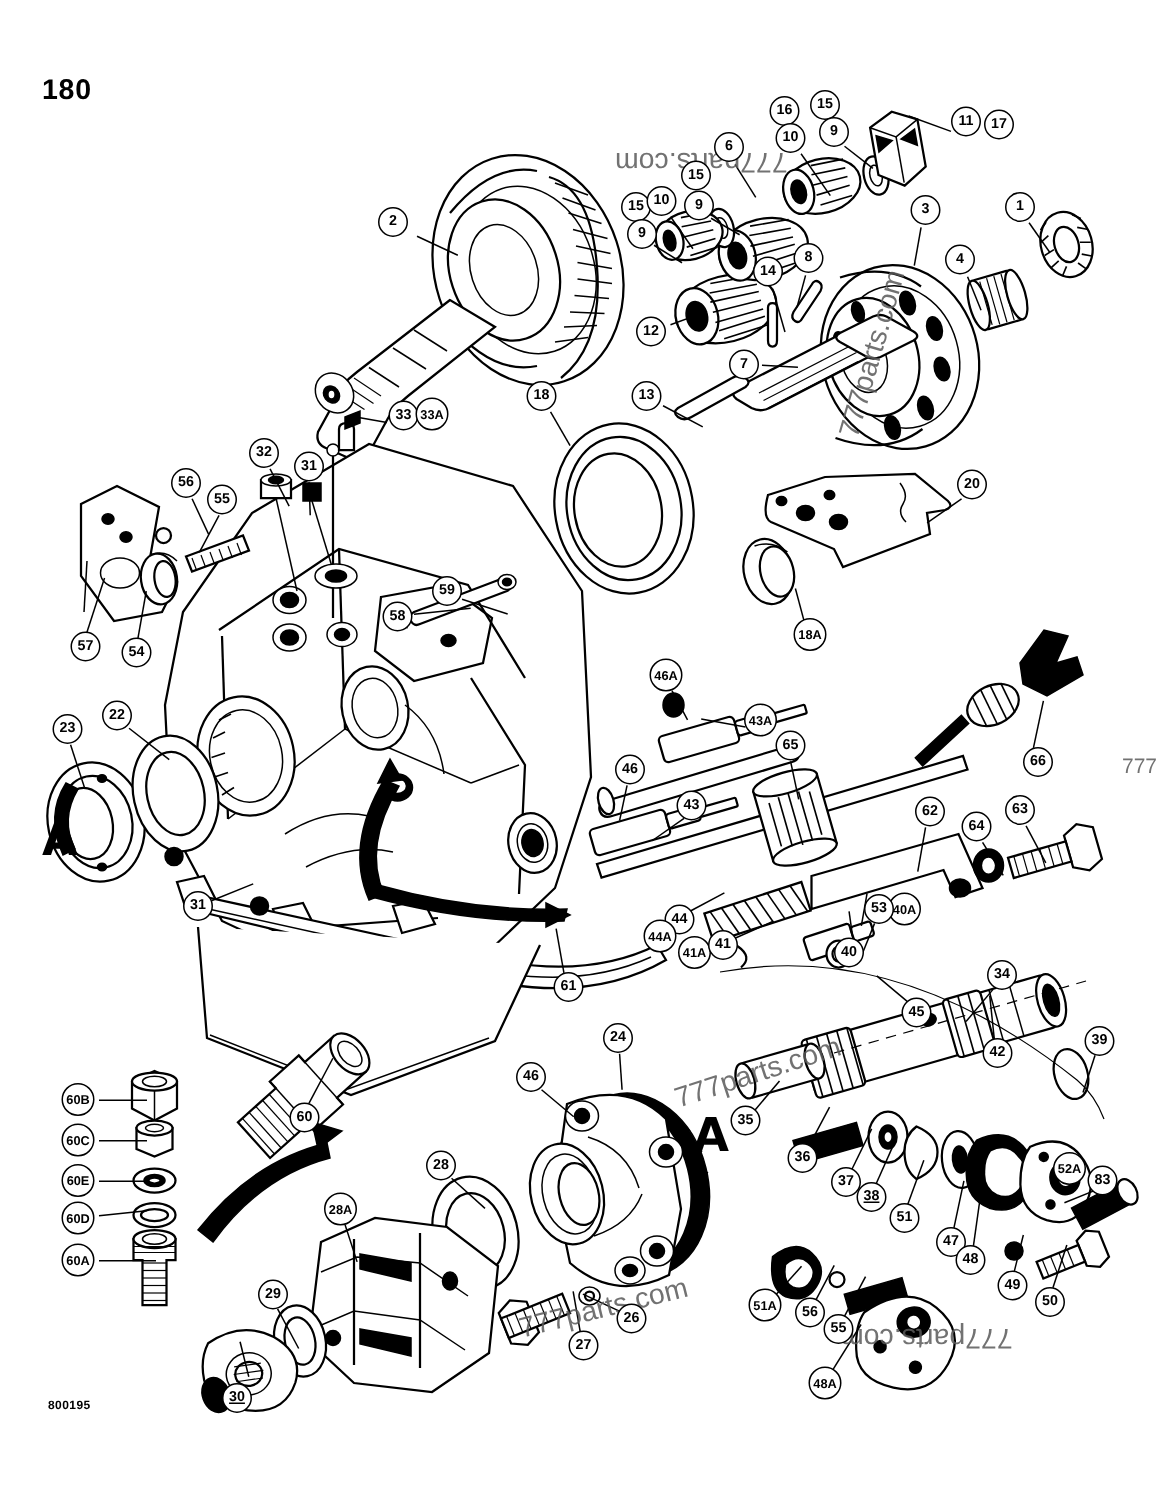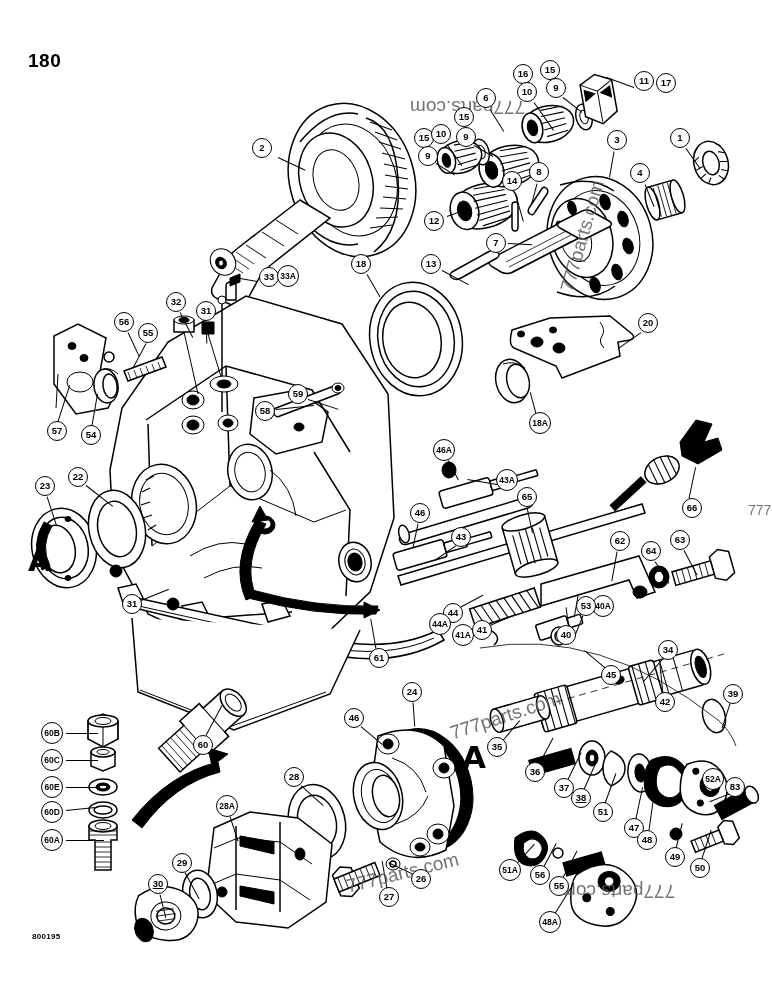--- a/index.html
+++ b/index.html
@@ -886,21 +886,21 @@
       <div class="callout c2" style="left: 294px; top: 777px;">28</div>
       <div class="leader" style="left: 387px; top: 888px; width: 28px; transform: rotate(-100deg);"></div>
       <div class="callout c2" style="left: 389px; top: 897px;">27</div>
       <div class="leader" style="left: 414px; top: 874px; width: 28px; transform: rotate(-155deg);"></div>
       <div class="callout c2" style="left: 421px; top: 879px;">26</div>
       <div class="leader" style="left: 230px; top: 816px; width: 26px; transform: rotate(72deg);"></div>
       <div class="callout c3" style="left: 227px; top: 806px;">28A</div>
       <div class="leader" style="left: 185px; top: 872px; width: 30px; transform: rotate(62deg);"></div>
       <div class="callout c2" style="left: 182px; top: 863px;">29</div>
       <div class="leader" style="left: 160px; top: 894px; width: 24px; transform: rotate(76deg);"></div>
-      <div class="callout c2" style="left: 158px; top: 884px; text-decoration: underline;">30</div>
+      <div class="callout c2" style="left: 158px; top: 932px; text-decoration: underline;">30</div>
       <div class="leader" style="left: 206px; top: 735px; width: 34px; transform: rotate(-62deg);"></div>
       <div class="callout c2" style="left: 203px; top: 745px;">60</div>
       <div class="leader" style="left: 66px; top: 733px; width: 32px; transform: rotate(0deg);"></div>
       <div class="callout c3" style="left: 52px; top: 733px;">60B</div>
       <div class="leader" style="left: 66px; top: 760px; width: 32px; transform: rotate(0deg);"></div>
       <div class="callout c3" style="left: 52px; top: 760px;">60C</div>
       <div class="leader" style="left: 66px; top: 787px; width: 32px; transform: rotate(0deg);"></div>
       <div class="callout c3" style="left: 52px; top: 787px;">60E</div>
       <div class="leader" style="left: 66px; top: 810px; width: 32px; transform: rotate(-6deg);"></div>
       <div class="callout c3" style="left: 52px; top: 812px;">60D</div>

